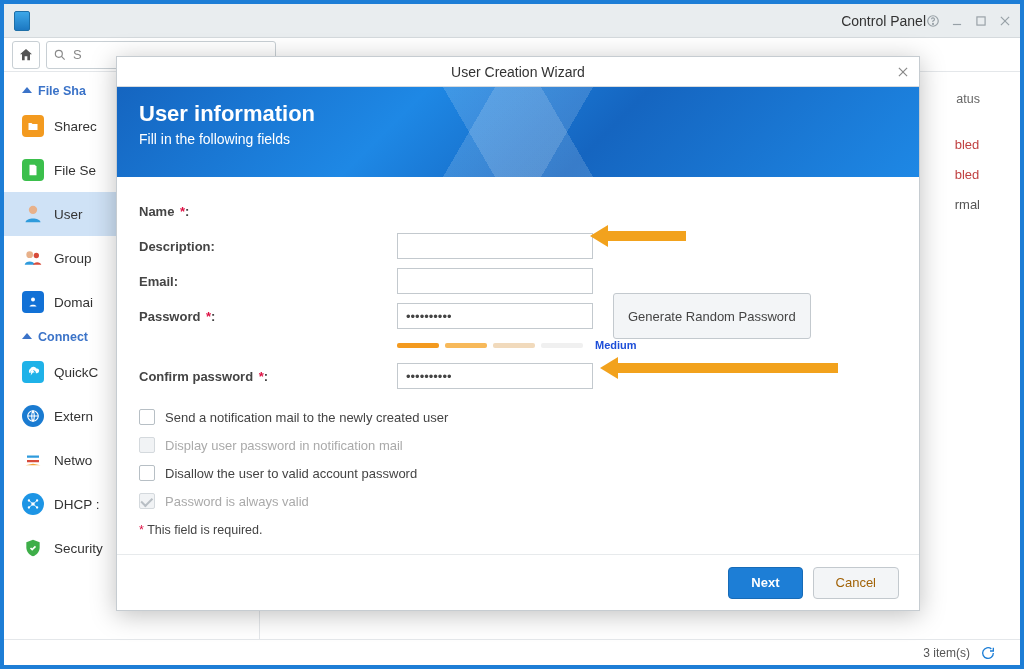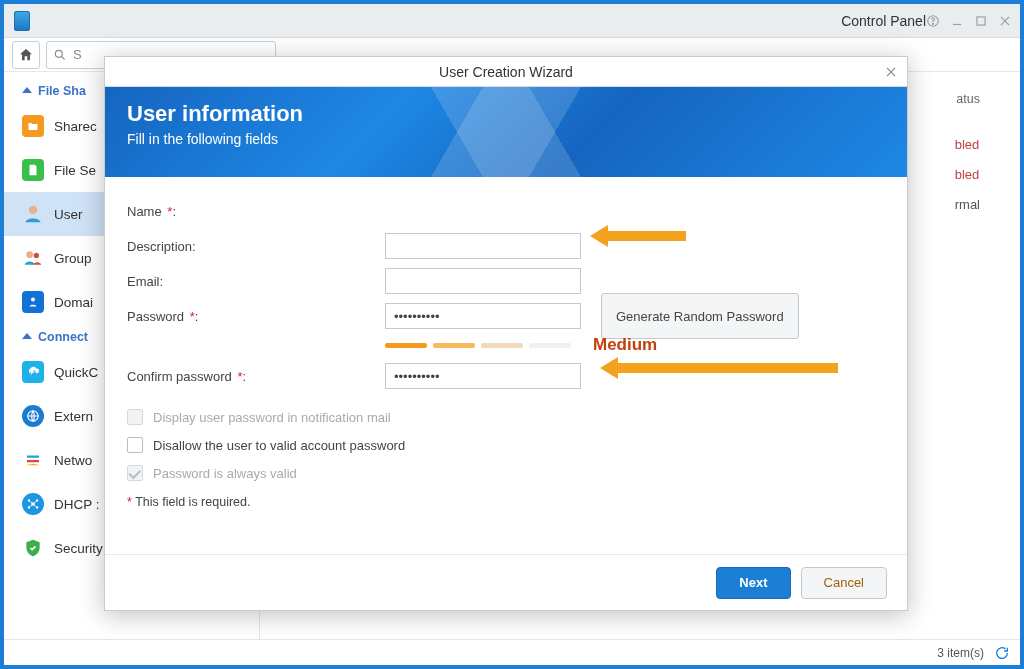--- a/index.html
+++ b/index.html
@@ -50,23 +50,23 @@
   .i-security { background:transparent; }
 
   .content { flex:1; padding:10px 16px 0 16px; position:relative; }
   .col-head { position:absolute; right:40px; top:20px; font-size:12.5px; color:#666; }
   .status-list { position:absolute; right:40px; top:58px; font-size:13px; text-align:left; }
   .status-list div { height:30px; line-height:30px; }
   .status-disabled { color:#c14242; }
   .status-normal { color:#555; }
 
   
-  .footer { height:26px; border-top:1px solid #e4e7ea; display:flex; align-items:center; justify-content:flex-end; padding:0 10px; font-size:12px; color:#555; gap:10px; }
+  .footer { height:26px; border-top:1px solid #e4e7ea; display:flex; align-items:center; justify-content:flex-end; padding:0 24px; font-size:12px; color:#555; gap:10px; }
   .modal {
-    position:absolute; left:100px; top:52px; width:804px; height:555px;
+    position:absolute; left:112px; top:52px; width:804px; height:555px;
     background:#fff; border:1px solid #c6ccd1; box-shadow:0 4px 24px rgba(0,0,0,.25);
     display:flex; flex-direction:column;
   }
   .modal-titlebar {
     height:30px; display:flex; align-items:center; justify-content:center;
     border-bottom:1px solid #d7dbdf; color:#333; font-size:14px; font-weight:500; position:relative;
   }
   .modal-close { position:absolute; right:6px; top:5px; width:20px; height:20px; color:#888; display:flex; align-items:center; justify-content:center; }
 
   .modal-banner {
@@ -77,34 +77,34 @@
   .modal-banner::before, .modal-banner::after{
     content:""; position:absolute; inset:-40px; background:
      linear-gradient(60deg, transparent 45%, rgba(255,255,255,.08) 45% 55%, transparent 55%),
      linear-gradient(120deg, transparent 45%, rgba(255,255,255,.08) 45% 55%, transparent 55%);
   }
   .modal-banner h1 { margin:0; font-size:22px; font-weight:700; }
   .modal-banner p  { margin:4px 0 0; font-size:14px; font-weight:400; }
 
   .modal-body { flex:1; padding:18px 22px 8px 22px; overflow:auto; }
   .form-row { display:flex; align-items:center; height:32px; margin-bottom:3px; }
-  .form-label { width:258px; font-size:13px; color:#444; }
+  .form-label { width:258px; font-size:13px; color:#444;font-weight:bold; }
   .req { color:#d14; margin-left:2px; }
   .tx {
     width:196px; height:26px; border:1px solid #c3c9ce; padding:2px 8px; font-size:13px; color:#444; background:#fff;
   }
   .gen-btn { margin-left:20px; height:46px; padding:0 14px; border:1px solid #c3c9ce; background:#f3f5f7; color:#444; border-radius:3px; font-size:13px; }
 
   .strength-row { display:flex; align-items:center; margin:4px 0 6px 258px; height:18px; gap:6px; }
   .strength-seg { height:5px; border-radius:2px; background:#ececec; }
   .seg1 { width:42px; background:#f39a1f; }
   .seg2 { width:42px; background:#f7b95a; }
   .seg3 { width:42px; background:#f1dabc; }
   .seg4 { width:42px; background:#f0f0f0; }
-  .strength-label { margin-left:16px; font-size:17px; color:#c2410c; font-weight:600; }
+  .strength-label { margin-left:6px; font-size:11px; color:#1d4ed8; font-weight:600; }
 
   .chk-row { display:flex; align-items:center; gap:10px; height:28px; font-size:13px; color:#444; }
   .chk-row.disabled { color:#aaa; }
   .chk {
     width:16px; height:16px; border:1px solid #b7bfc5; border-radius:2px; background:#fff; display:flex; align-items:center; justify-content:center; flex:none;
   }
   .chk.disabled { background:#f1f3f5; border-color:#d4d9dd; }
   .chk.checked::after { content:""; width:9px; height:5px; border-left:2px solid #9aa1a7; border-bottom:2px solid #9aa1a7; transform:rotate(-45deg) translate(0,-1px); }
   .chk.checked.disabled::after { border-color:#b8bec4; }
 
@@ -353,20 +353,24 @@
         <span class="strength-label">Medium</span>
       </div>
 
       <div class="form-row">
         <div class="form-label"><span>Confirm password</span> <span class="req">*</span>:</div>
         <input class="tx" value="••••••••••" style="">
       </div>
 
       <div style="height:8px"></div>
 
+      <div class="chk-row">
+        <span class="chk"></span>
+        <span>Send a notification mail to the newly created user</span>
+      </div>
       <div class="chk-row disabled">
         <span class="chk disabled"></span>
         <span>Display user password in notification mail</span>
       </div>
       <div class="chk-row">
         <span class="chk"></span>
         <span>Disallow the user to valid account password</span>
       </div>
       <div class="chk-row disabled">
         <span class="chk checked disabled"></span>

